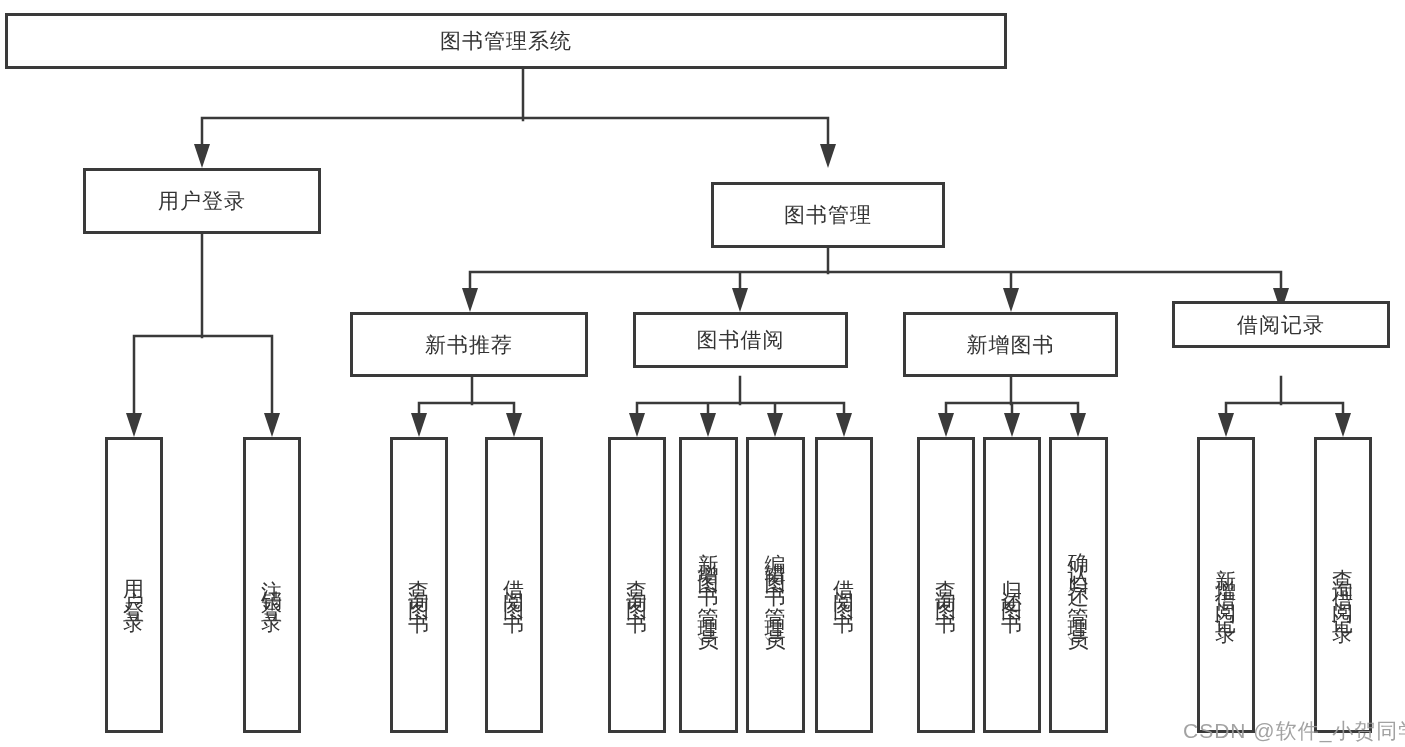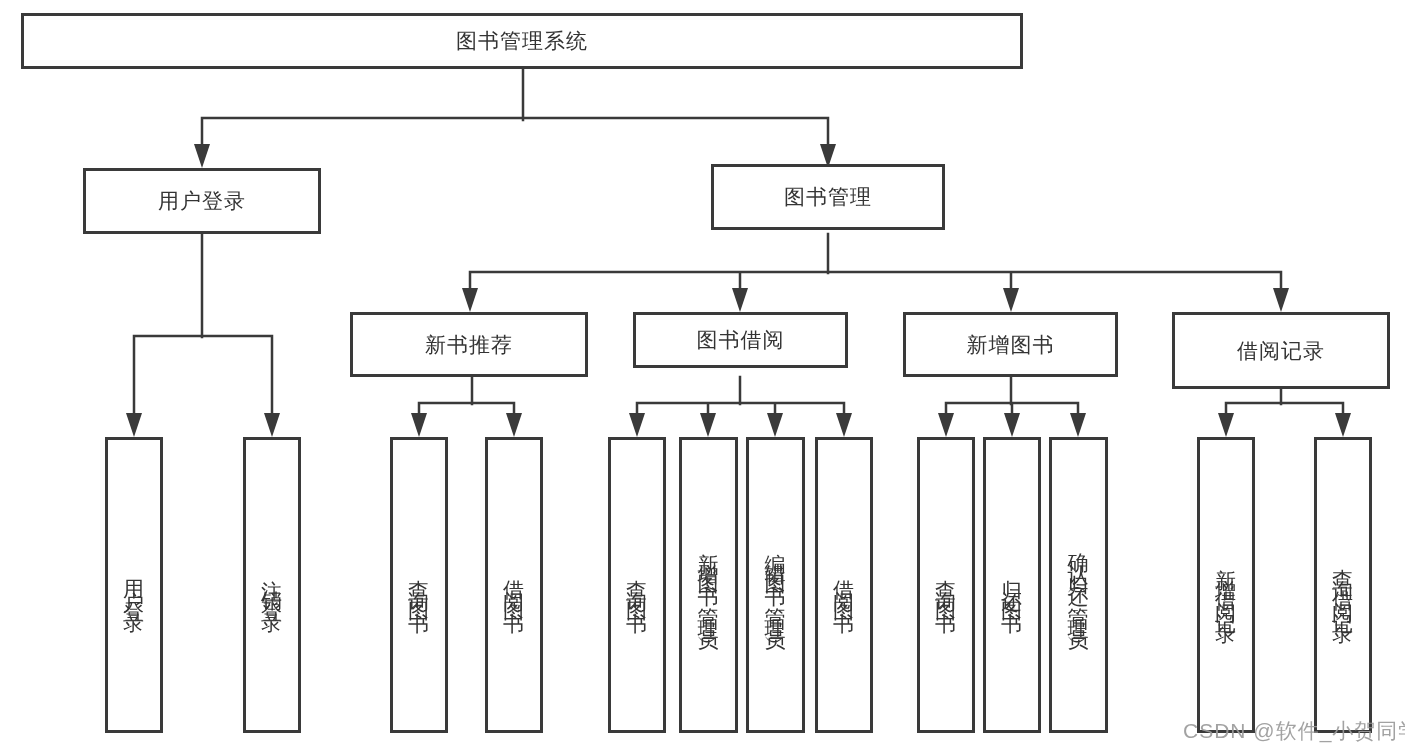--- a/index.html
+++ b/index.html
@@ -93,41 +93,41 @@
          M700,413 L716,413 L708,437 Z
          M767,413 L783,413 L775,437 Z
          M836,413 L852,413 L844,437 Z
          M938,413 L954,413 L946,437 Z
          M1004,413 L1020,413 L1012,437 Z
          M1070,413 L1086,413 L1078,437 Z
          M1218,413 L1234,413 L1226,437 Z
          M1335,413 L1351,413 L1343,437 Z" fill="#3a3a3a" stroke="none"></path>
   </svg>
 
-  <div class="h-node" style="left:21px;top:13px;width:1002px;height:56px">
+  <div class="h-node" style="left:5px;top:13px;width:1002px;height:56px">
     <span class="lbl">图书管理系统</span>
   </div>
 
   <div class="h-node" style="left:83px;top:168px;width:238px;height:66px">
     <span class="lbl">用户登录</span>
   </div>
-  <div class="h-node" style="left:711px;top:164px;width:234px;height:66px">
+  <div class="h-node" style="left:711px;top:182px;width:234px;height:66px">
     <span class="lbl">图书管理</span>
   </div>
 
   <div class="h-node" style="left:350px;top:312px;width:238px;height:65px">
     <span class="lbl">新书推荐</span>
   </div>
   <div class="h-node" style="left:633px;top:312px;width:215px;height:56px">
     <span class="lbl">图书借阅</span>
   </div>
   <div class="h-node" style="left:903px;top:312px;width:215px;height:65px">
     <span class="lbl">新增图书</span>
   </div>
-  <div class="h-node" style="left:1172px;top:312px;width:218px;height:77px">
+  <div class="h-node" style="left:1172px;top:301px;width:218px;height:47px">
     <span class="lbl">借阅记录</span>
   </div>
 
   <div class="v-node" style="left:105px;top:437px;width:58px;height:296px">
     <span class="vlbl">用户登录</span>
   </div>
   <div class="v-node" style="left:243px;top:437px;width:58px;height:296px">
     <span class="vlbl">注销登录</span>
   </div>
 

